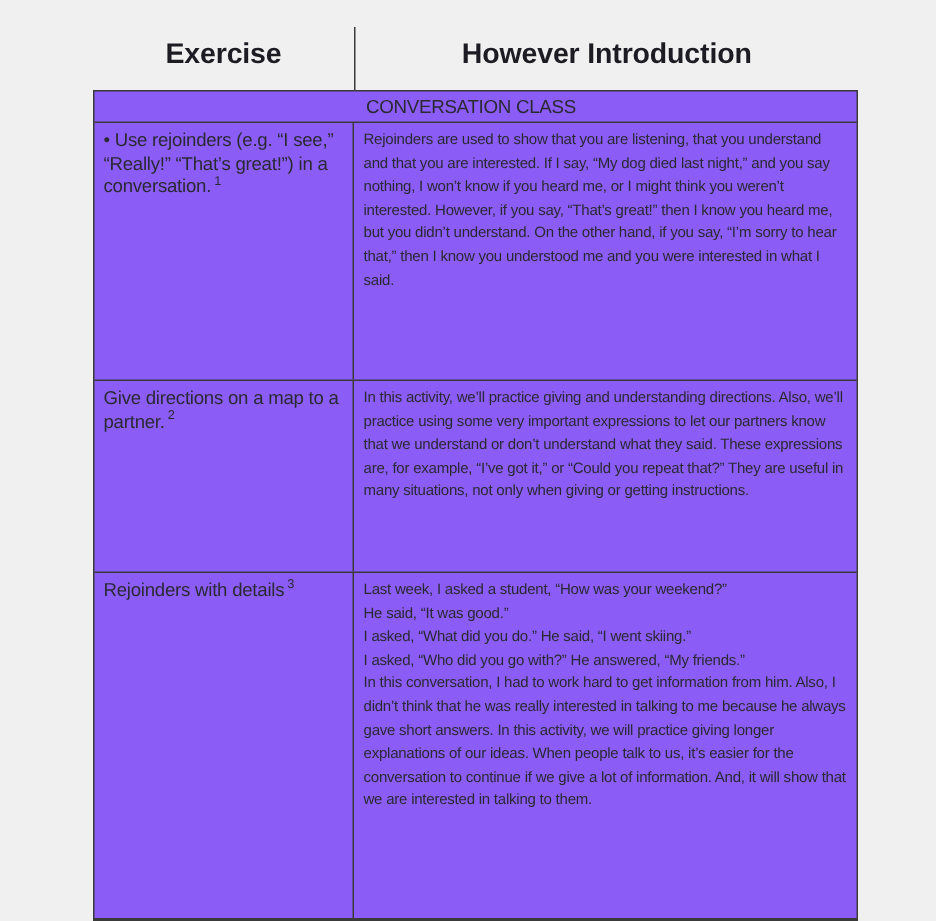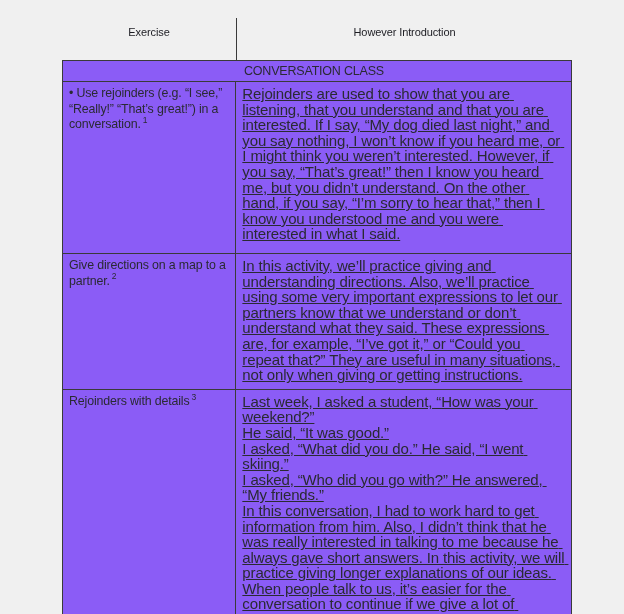--- a/index.html
+++ b/index.html
@@ -40,22 +40,22 @@
   .header-cell.left {
     width: 174px;
     padding-top: 8px;
   }
   .header-cell.right {
     width: 336px;
     padding-top: 8px;
     border-left: 1px solid #3a3a3a;
   }
   .header-title {
-    font-size: 11px;
-    font-weight: normal;
+    font-size: 19px;
+    font-weight: bold;
     letter-spacing: -0.1px;
     color: #1c1c22;
     white-space: nowrap;
     text-align: right;
   }
 
   
   .table-box {
     position: absolute;
     left: 62px;
@@ -98,24 +98,23 @@
     border-right: 1px solid #3a3a3a;
     padding: 4px 6px 6px 6px;
     font-size: 12.4px;
     line-height: 15.6px;
     letter-spacing: -0.15px;
   }
   .cell-intro {
     width: 336px;
     box-sizing: border-box;
     padding: 4px 6px 6px 6px;
-    font-size: 15px;
+    font-size: 10px;
     line-height: 15.6px;
     letter-spacing: -0.15px;
-    text-decoration: underline;
   }
 
   .row-h1 { min-height: 172px; }
   .row-h2 { min-height: 128px; }
   .row-h3 { min-height: 230px; }
 
   .cell-text {
     margin: 0;
     white-space: pre-wrap;
   }

